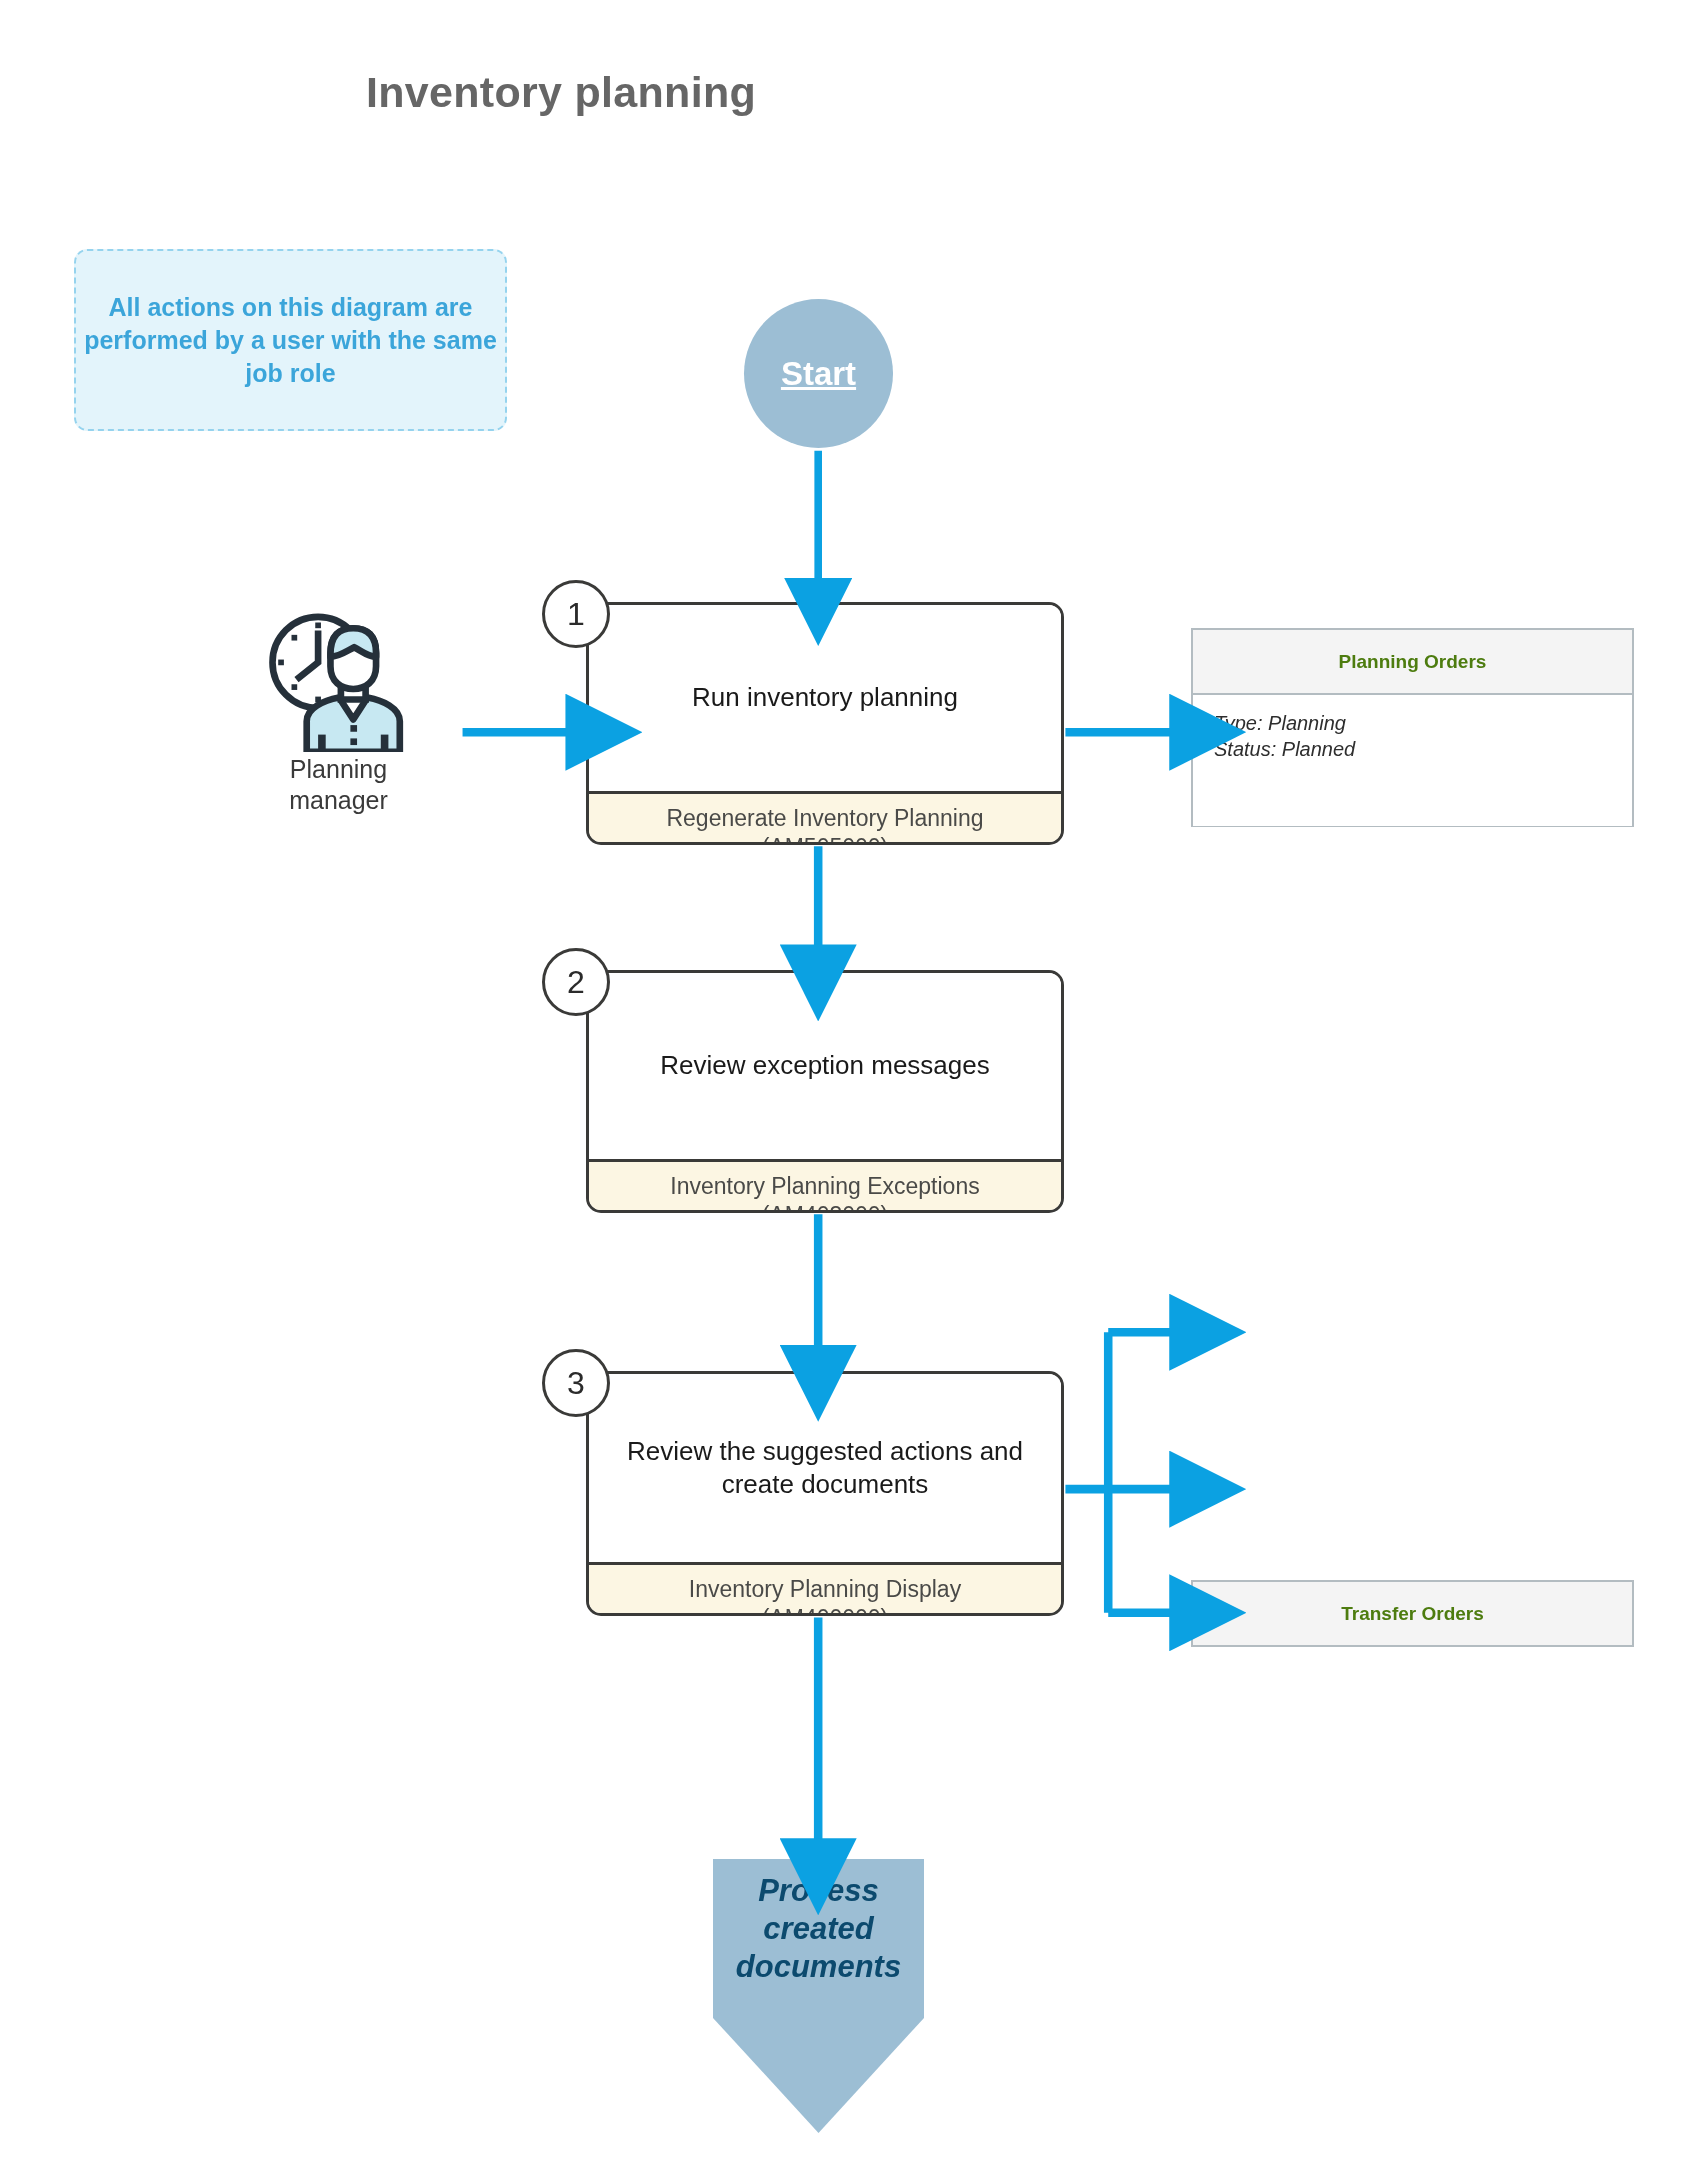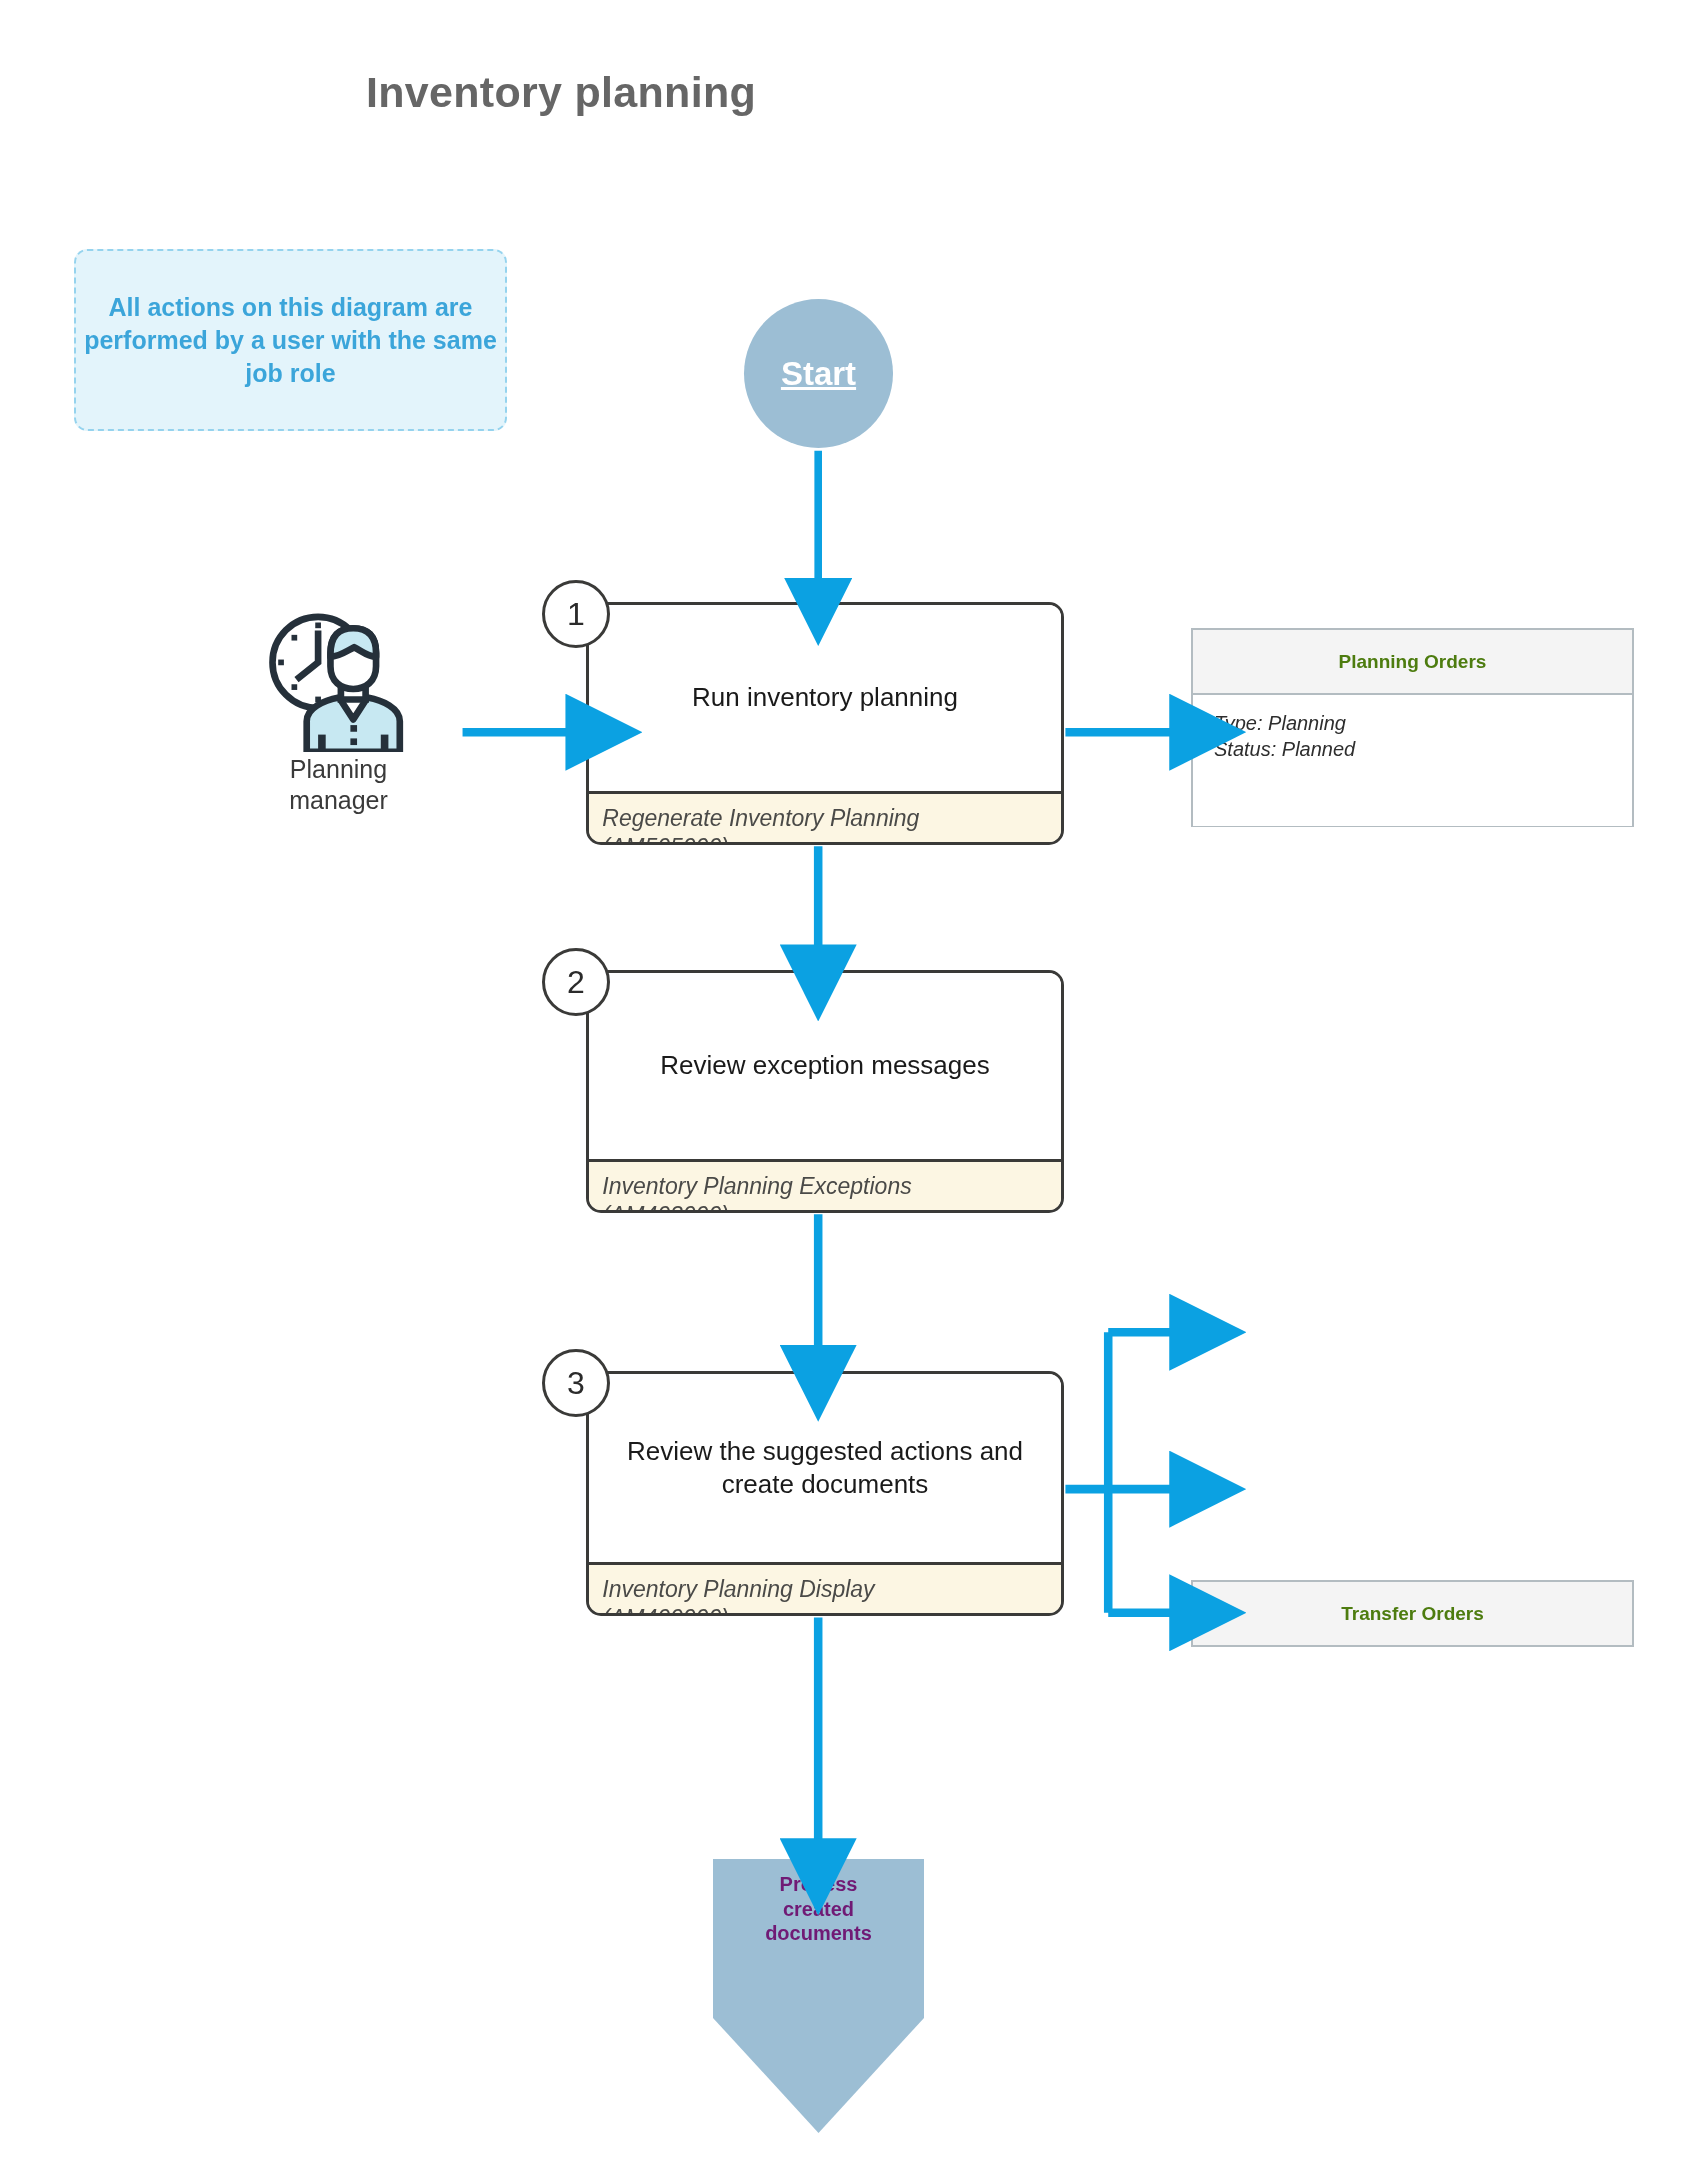--- a/index.html
+++ b/index.html
@@ -96,22 +96,22 @@
     font-size: 26px;
     color: #1a1a1a;
     line-height: 1.28;
     padding: 18px 23px;
     box-sizing: border-box;
     background: #ffffff;
   }
   .step-screen {
     border-top: 3.8px solid #3a3a38;
     background: #fcf6e3;
+    text-align: center;
     font-size: 23px;
-    font-style: italic;
     color: #4a4a48;
     line-height: 1.3;
     padding: 9.5px 13.3px 11.4px 13.3px;
     box-sizing: border-box;
   }
 
   #step-1 { top: 602px;  height: 243px; }
   #step-1 .step-title  { height: 186px; }
   #step-2 { top: 970px; height: 243px; }
   #step-2 .step-title  { height: 186px; }
@@ -203,25 +203,26 @@
     background: #9cbed4;
     -webkit-clip-path: polygon(0 0, 100% 0, 100% 58%, 50% 100%, 0 58%);
     clip-path: polygon(0 0, 100% 0, 100% 58%, 50% 100%, 0 58%);
     display: flex;
     align-items: flex-start;
     justify-content: center;
     padding-top: 13.3px;
     box-sizing: border-box;
   }
   .end-label {
-    color: #701a75;
-    font-size: 20px;
+    color: #0c4a6e;
+    font-size: 31px;
     font-weight: bold;
     text-align: center;
     line-height: 1.22;
+    font-style: italic;
   }
 
   
   #connectors {
     position: absolute;
     left: 0; top: 0;
     width: 1702px;
     height: 2170px;
     pointer-events: none;
     z-index: 2;

